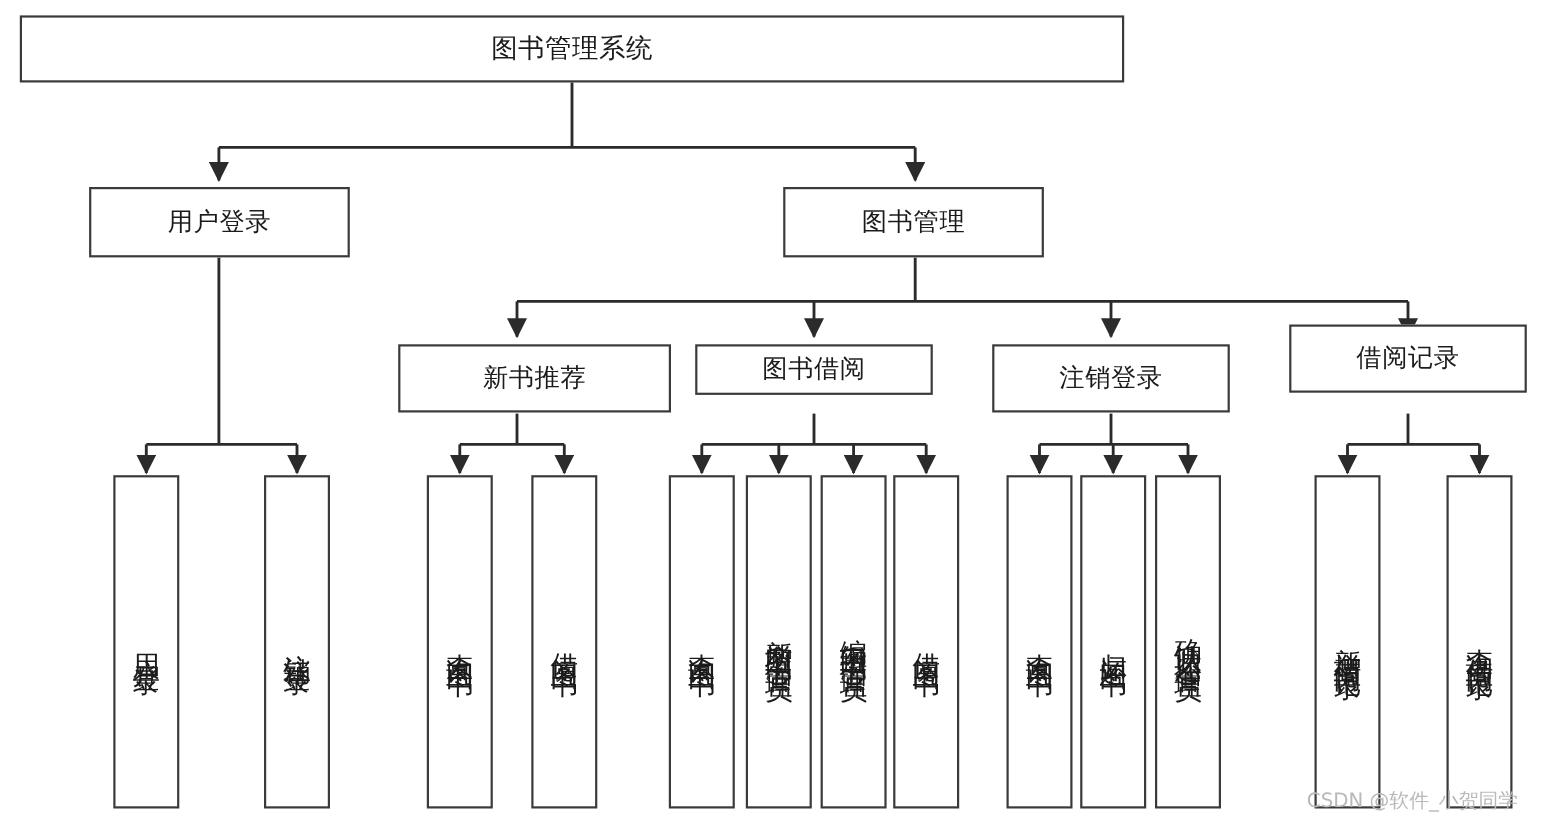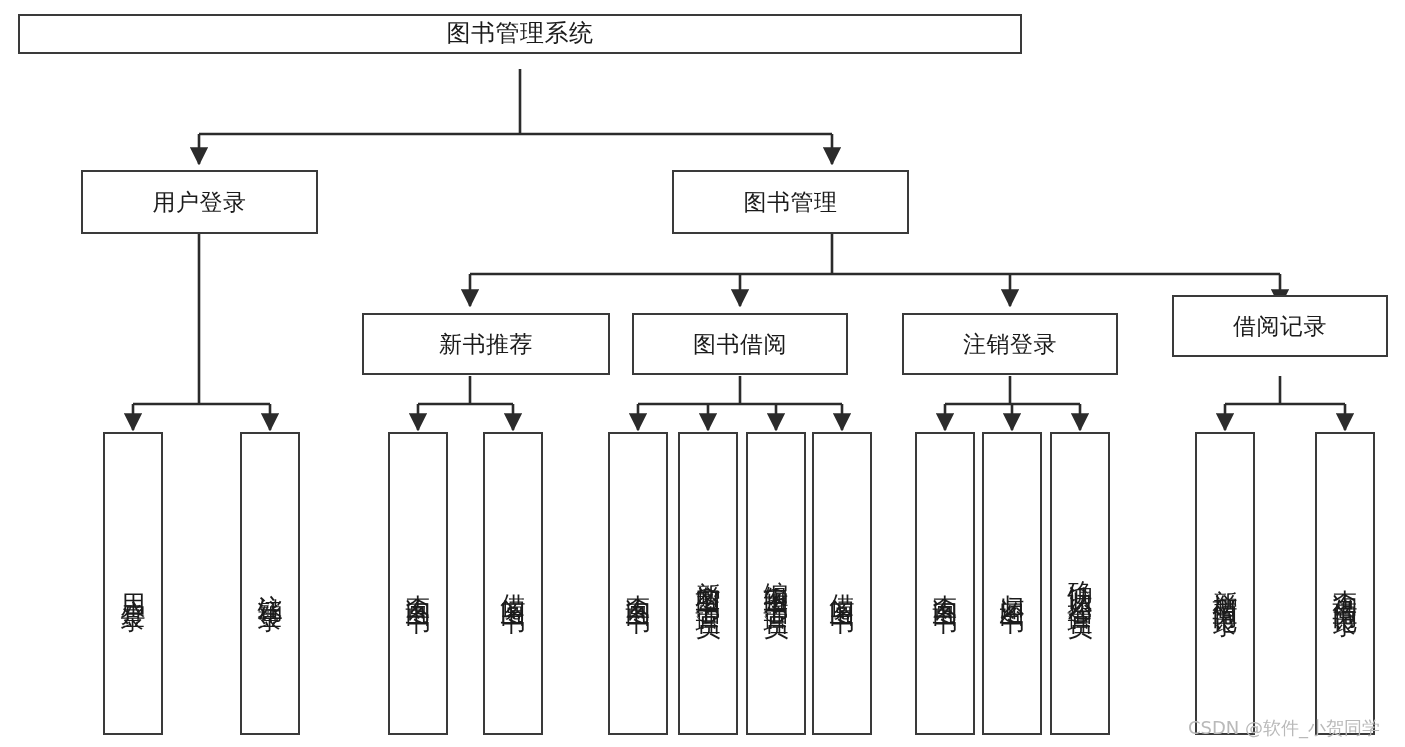--- a/index.html
+++ b/index.html
@@ -120,37 +120,37 @@
       <path d="M 1012 404 L 1012 430" marker-end="url(#arrow)"></path>
       <path d="M 1080 404 L 1080 430" marker-end="url(#arrow)"></path>
 
       <path d="M 1280 376 L 1280 404"></path>
       <path d="M 1225 404 L 1345 404"></path>
       <path d="M 1225 404 L 1225 430" marker-end="url(#arrow)"></path>
       <path d="M 1345 404 L 1345 430" marker-end="url(#arrow)"></path>
     </g>
   </svg>
 
-  <div class="node root horizontal" style="left:18px; top:14px; width:1004px; height:40px;">
+  <div class="node root horizontal" style="left:18px; top:14px; width:1004px; height:61px;">
     <span class="node-label">图书管理系统</span>
   </div>
 
   <div class="node horizontal" style="left:81px; top:170px; width:237px; height:64px;">
     <span class="node-label">用户登录</span>
   </div>
 
-  <div class="node horizontal" style="left:672px; top:170px; width:237px; height:64px;">
+  <div class="node horizontal" style="left:712px; top:170px; width:237px; height:64px;">
     <span class="node-label">图书管理</span>
   </div>
 
   <div class="node horizontal" style="left:362px; top:313px; width:248px; height:62px;">
     <span class="node-label">新书推荐</span>
   </div>
 
-  <div class="node horizontal" style="left:632px; top:313px; width:216px; height:62px;">
+  <div class="node horizontal" style="left:632px; top:313px; width:216px; height:46px;">
     <span class="node-label">图书借阅</span>
   </div>
 
   <div class="node horizontal" style="left:902px; top:313px; width:216px; height:62px;">
     <span class="node-label">注销登录</span>
   </div>
 
   <div class="node horizontal" style="left:1172px; top:295px; width:216px; height:62px;">
     <span class="node-label">借阅记录</span>
   </div>

